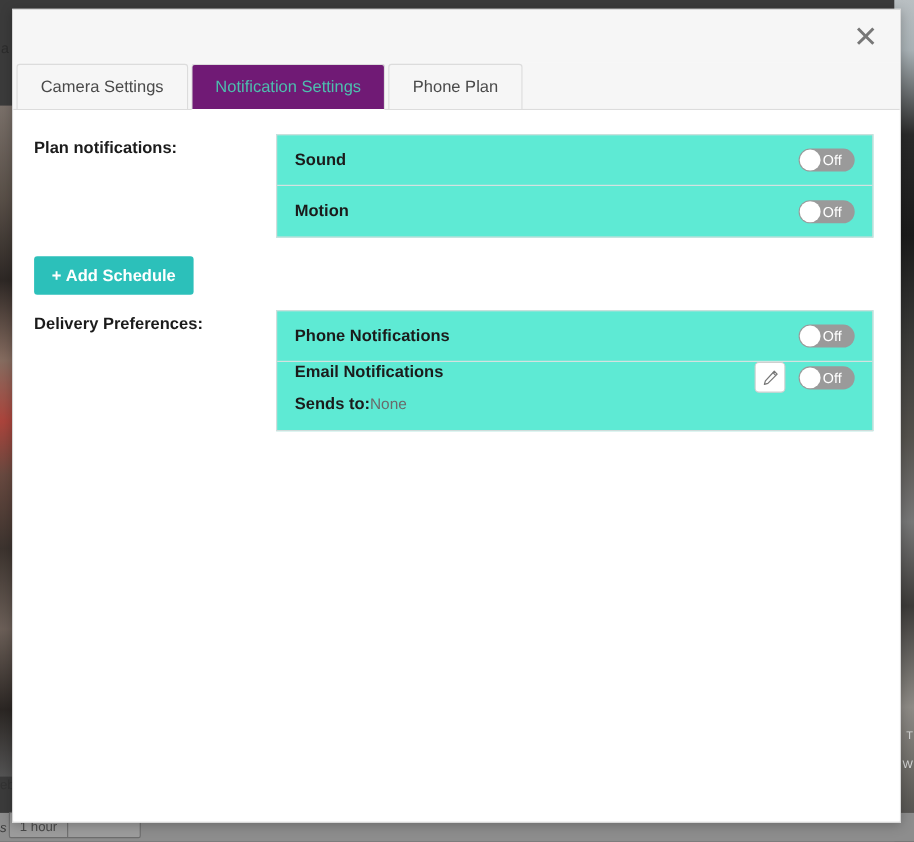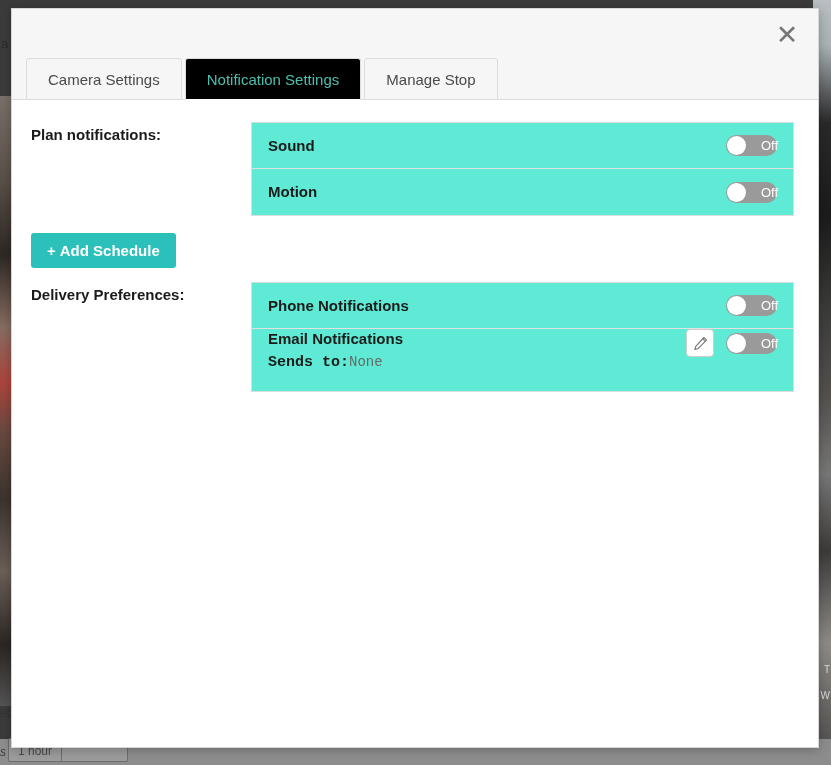--- a/index.html
+++ b/index.html
@@ -146,21 +146,21 @@
     user-select: none;
   }
 
   
   .tabs {
     position: relative;
     height: 43px;
     background: #f6f6f6;
     display: flex;
     align-items: flex-end;
-    padding-left: 14px;
+    padding-left: 3px;
     box-sizing: border-box;
   }
   .tabs::after {
     content: "";
     position: absolute;
     left: 0; right: 0; bottom: 0;
     height: 1px;
     background: #dcdcdc;
   }
   .tab {
@@ -175,21 +175,21 @@
     background: #f6f6f6;
     border: 1px solid #dcdcdc;
     border-bottom: 1px solid #dcdcdc;
     margin-right: 3px;
     border-radius: 3px 3px 0 0;
     cursor: pointer;
     white-space: nowrap;
     box-sizing: border-box;
   }
   .tab.active {
-    background: #000000;
+    background: #701a75;
     color: #4dbfae;
     border-bottom-color: #ffffff;
   }
 
   
   .modal-body {
     background: #ffffff;
     padding: 22px 0 0 0;
     height: 646px;
     box-sizing: border-box;
@@ -232,22 +232,21 @@
   .row-title {
     font-size: 15px;
     font-weight: bold;
     color: #1b1b1b;
     line-height: 20px;
   }
   .row-sub {
     font-size: 14px;
     color: #6a6a6a;
     line-height: 20px;
-    margin-top: 3px;
-    font-family: Liberation Mono, monospace;
+    margin-top: 8px;
   }
   .row-sub b {
     color: #1b1b1b;
     font-weight: bold;
     font-size: 15px;
   }
 
   .row-right {
     display: flex;
     align-items: center;
@@ -277,21 +276,20 @@
     background: #ffffff;
   }
   .toggle .state {
     position: absolute;
     left: 22px;
     font-size: 13px;
     color: #ffffff;
     font-weight: normal;
     line-height: 21px;
     font-family: "Liberation Sans", sans-serif;
-    margin-left: 13px;
   }
 
   
   .icon-box {
     width: 26px;
     height: 26px;
     border: 1px solid #cfcfcf;
     border-radius: 4px;
     display: flex;
     align-items: center;
@@ -342,21 +340,21 @@
 
   <div class="modal">
 
     <div class="modal-header">
       <div class="close-btn">✕</div>
     </div>
 
     <div class="tabs">
       <div class="tab">Camera Settings</div>
       <div class="tab active">Notification Settings</div>
-      <div class="tab">Manage Stop</div>
+      <div class="tab">Phone Plan</div>
     </div>
 
     <div class="modal-body">
 
       <div class="section">
         <div class="section-label">Plan notifications:</div>
         <div class="card">
 
           <div class="card-row">
             <div class="row-main">

